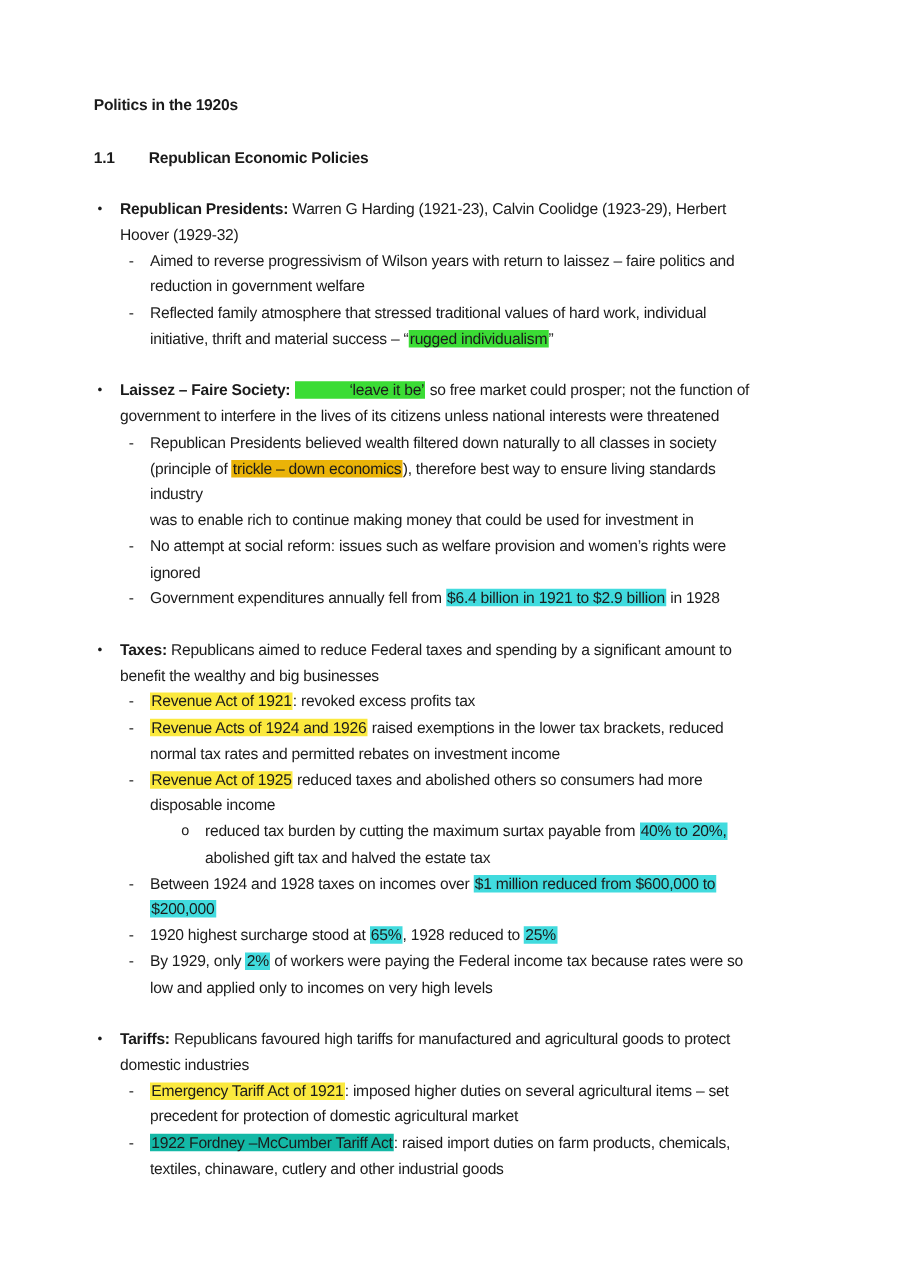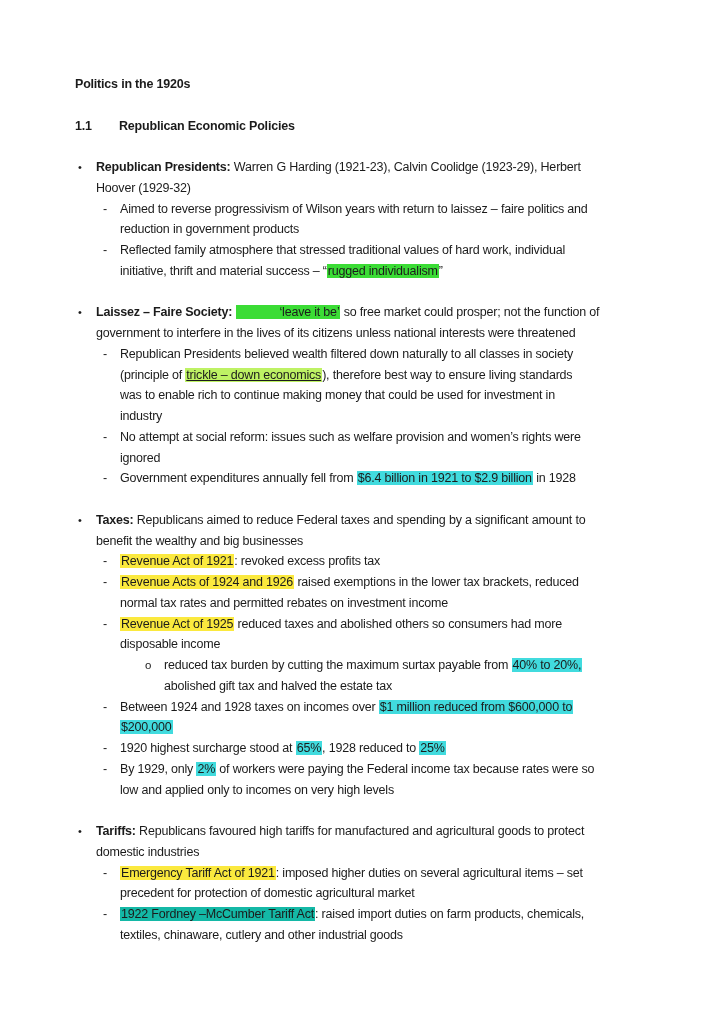--- a/index.html
+++ b/index.html
@@ -34,30 +34,30 @@
   </div>
   <div class="spacer"></div>
   <div class="line heading">
     <span class="hnum bold">1.1</span><span class="bold">Republican Economic Policies</span>
   </div>
   <div class="spacer"></div>
   <div id="body-lines">
       <div class="line b1"><span class="marker m-b1">•</span><span class="bold">Republican Presidents:</span><span> Warren G Harding (1921-23), Calvin Coolidge (1923-29), Herbert</span></div>
       <div class="line c1"><span>Hoover (1929-32)</span></div>
       <div class="line b2"><span class="marker m-b2">-</span><span>Aimed to reverse progressivism of Wilson years with return to laissez – faire politics and</span></div>
-      <div class="line c2"><span>reduction in government products</span></div>
+      <div class="line c2"><span>reduction in government welfare</span></div>
       <div class="line b2"><span class="marker m-b2">-</span><span>Reflected family atmosphere that stressed traditional values of hard work, individual</span></div>
       <div class="line c2"><span>initiative, thrift and material success – “</span><span class="hl" style="background-color: rgb(59, 220, 53);">rugged individualism</span><span>”</span></div>
       <div class="spacer"></div>
       <div class="line b1"><span class="marker m-b1">•</span><span class="bold">Laissez – Faire Society: </span><span class="hl" style="background-color: rgb(59, 220, 53); padding-left: 44px;">‘leave it be’</span><span> so free market could prosper; not the function of</span></div>
       <div class="line c1"><span>government to interfere in the lives of its citizens unless national interests were threatened</span></div>
       <div class="line b2"><span class="marker m-b2">-</span><span>Republican Presidents believed wealth filtered down naturally to all classes in society</span></div>
-      <div class="line c2"><span>(principle of </span><span class="hl" style="background-color: #bef264; text-decoration: underline;">trickle – down economics</span><span>), therefore best way to ensure living standards</span></div>
+      <div class="line c2"><span>(principle of </span><span class="hl" style="background-color: #eab308;">trickle – down economics</span><span>), therefore best way to ensure living standards</span></div>
+      <div class="line c2"><span>industry</span></div>
       <div class="line c2"><span>was to enable rich to continue making money that could be used for investment in</span></div>
-      <div class="line c2"><span>industry</span></div>
       <div class="line b2"><span class="marker m-b2">-</span><span>No attempt at social reform: issues such as welfare provision and women’s rights were</span></div>
       <div class="line c2"><span>ignored</span></div>
       <div class="line b2"><span class="marker m-b2">-</span><span>Government expenditures annually fell from </span><span class="hl" style="background-color: rgb(65, 219, 222);">$6.4 billion in 1921 to $2.9 billion</span><span> in 1928</span></div>
       <div class="spacer"></div>
       <div class="line b1"><span class="marker m-b1">•</span><span class="bold">Taxes:</span><span> Republicans aimed to reduce Federal taxes and spending by a significant amount to</span></div>
       <div class="line c1"><span>benefit the wealthy and big businesses</span></div>
       <div class="line b2"><span class="marker m-b2">-</span><span class="hl" style="background-color: rgb(251, 233, 62); text-align: right;">Revenue Act of 1921</span><span>: revoked excess profits tax</span></div>
       <div class="line b2"><span class="marker m-b2">-</span><span class="hl" style="background-color: rgb(251, 233, 62);">Revenue Acts of 1924 and 1926</span><span> raised exemptions in the lower tax brackets, reduced</span></div>
       <div class="line c2"><span>normal tax rates and permitted rebates on investment income</span></div>
       <div class="line b2"><span class="marker m-b2">-</span><span class="hl" style="background-color: rgb(251, 233, 62);">Revenue Act of 1925</span><span> reduced taxes and abolished others so consumers had more</span></div>

